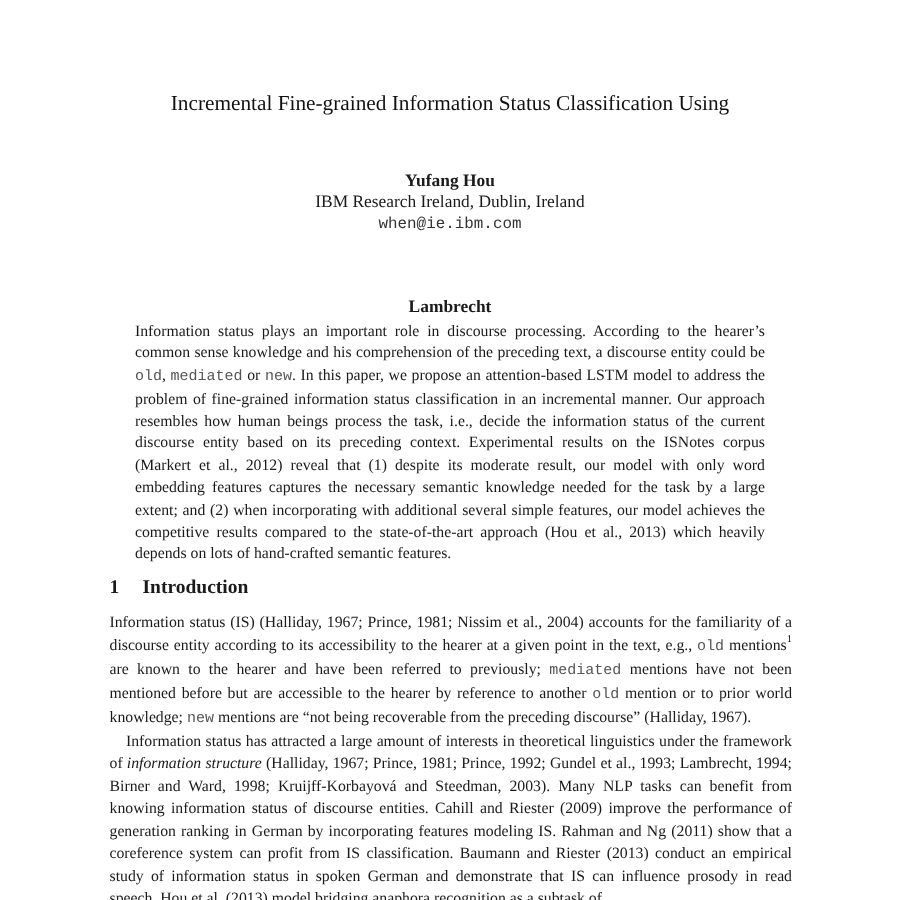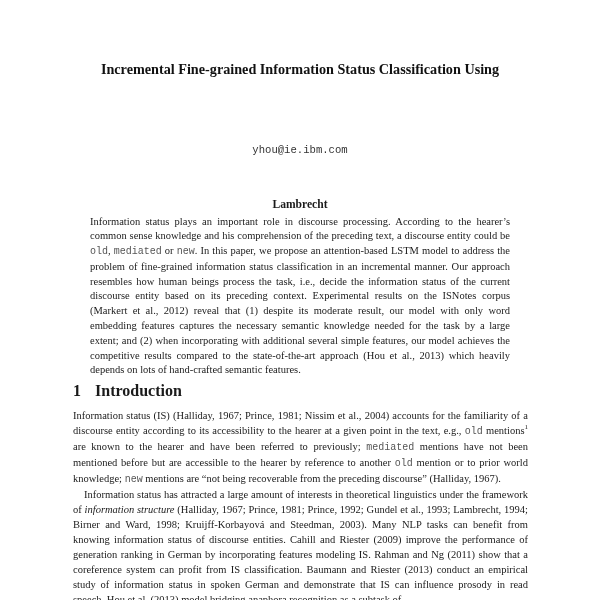--- a/index.html
+++ b/index.html
@@ -1,51 +1,53 @@
 <!DOCTYPE html>
 <html><head>
 <meta charset="utf-8">
 <style>
   html, body { margin:0; padding:0; background:#ffffff; }
   body { width:600px; height:600px; overflow:hidden; position:relative;
          font-family:"Liberation Serif", "DejaVu Serif", serif; color:#1a1a1a; }
   .page { position:absolute; left:0; top:0; width:600px; height:600px; }
   .title { position:absolute; left:60px; width:480px; top:61px; text-align:center;
-           font-weight:bold; font-size:14.2px; line-height:17px; color:#111; }
+           font-weight:normal; font-size:14.2px; line-height:17px; color:#111; }
   .author { position:absolute; left:0; width:600px; top:114px; text-align:center;
             font-weight:bold; font-size:11.6px; line-height:14px; }
   .affil { position:absolute; left:0; width:600px; top:128px; text-align:center;
            font-size:11.6px; line-height:14px; }
   .email { position:absolute; left:0; width:600px; top:143px; text-align:center;
            font-family:"Liberation Mono", "DejaVu Sans Mono", monospace; font-size:10.6px; line-height:14px; color:#333; }
   .abs-head { position:absolute; left:0; width:600px; top:198px; text-align:center;
               font-weight:bold; font-size:11.6px; line-height:14px; }
   .abstract { position:absolute; left:90px; width:420px; top:214.5px; font-size:10.5px;
               line-height:14.8px; text-align:justify; }
-  .sec-head { position:absolute; left:73px; top:384px; font-weight:bold; font-size:16px; line-height:14px; }
+  .sec-head { position:absolute; left:73px; top:384px; font-weight:bold; font-size:13px; line-height:14px; }
   .sec-head .num { display:inline-block; width:22px; }
   .intro { position:absolute; left:73px; width:455px; top:407.5px; font-size:10.5px;
            line-height:15px; text-align:justify; }
   .intro p { margin:0; }
   .intro p.indent { text-indent:11px; }
   .abstract p { margin:0; }
   .tt { font-family:"Liberation Mono", "DejaVu Sans Mono", monospace; font-size:10px; color:#555;margin-top:36px; }
   sup { font-size:7px; line-height:0; vertical-align:5px; }
   em { font-style:italic; }
 </style>
 </head>
 <body>
 
 <div class="page">
 
   <div class="title">
     <span>Incremental Fine-grained Information Status Classification Using</span><br>
   </div>
 
-  <div class="email">yhou@ie.ibm.com</div>
+  <div class="author">Yufang Hou</div>
+  <div class="affil">IBM Research Ireland, Dublin, Ireland</div>
+  <div class="email">when@ie.ibm.com</div>
 
   <div class="abs-head">Lambrecht</div>
 
   <div class="abstract">
     <p><span>Information status plays an important role in discourse processing.  According to the hearer’s common sense knowledge and his comprehension of the preceding text, a discourse entity could be </span><span class="tt">old</span><span>, </span><span class="tt">mediated</span><span> or </span><span class="tt">new</span><span>.  In this paper, we propose an attention-based LSTM model to address the problem of fine-grained information status classification in an incremental manner. Our approach resembles how human beings process the task, i.e., decide the information status of the current discourse entity based on its preceding context.  Experimental results on the ISNotes corpus (Markert et al., 2012) reveal that (1) despite its moderate result, our model with only word embedding features captures the necessary semantic knowledge needed for the task by a large extent; and (2) when incorporating with additional several simple features, our model achieves the competitive results compared to the state-of-the-art approach (Hou et al., 2013) which heavily depends on lots of hand-crafted semantic features.</span></p>
   </div>
 
   <div class="sec-head">
     <span class="num">1</span><span>Introduction</span>
   </div>

